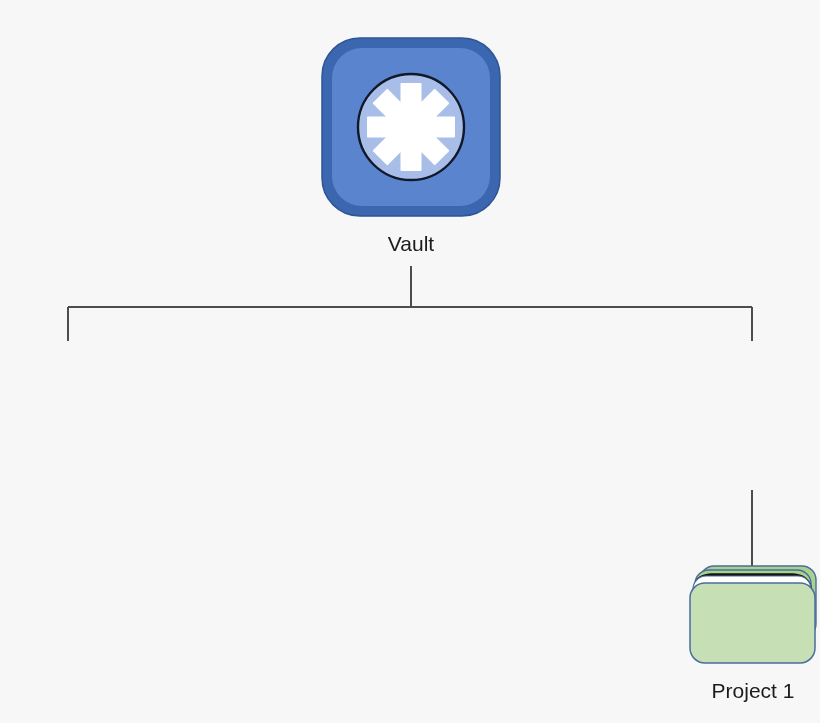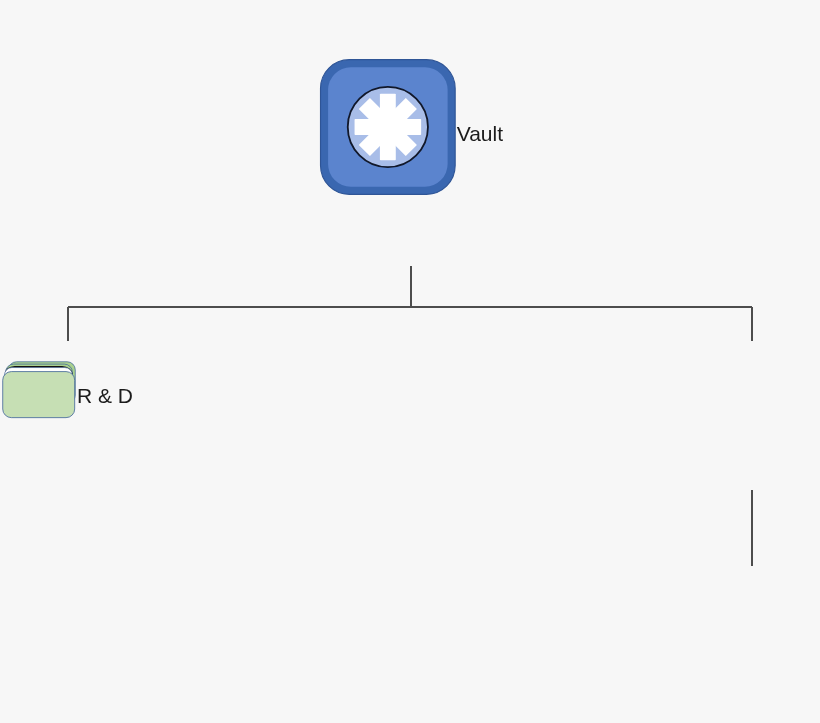--- a/index.html
+++ b/index.html
@@ -26,21 +26,21 @@
     position: absolute;
     left: 0;
     top: 0;
     width: 820px;
     height: 723px;
     pointer-events: none;
   }
   .node {
     position: absolute;
     display: flex;
-    flex-direction: row;
+    flex-direction: column;
     align-items: center;
   }
   .node-label {
     font-size: 21px;
     color: #1b1b1b;
     line-height: 1.1;
     white-space: nowrap;
     text-align: center;
     font-family: "Liberation Sans", sans-serif;
   }
@@ -117,31 +117,26 @@
       <g fill="#ffffff">
         <rect x="80.5" y="47" width="21" height="88" rx="1"></rect>
         <rect x="80.5" y="47" width="21" height="88" rx="1" transform="rotate(90 91 91)"></rect>
         <rect x="80.5" y="47" width="21" height="88" rx="1" transform="rotate(45 91 91)"></rect>
         <rect x="80.5" y="47" width="21" height="88" rx="1" transform="rotate(135 91 91)"></rect>
       </g>
     </svg>
     <div class="node-label">Vault</div>
   </div>
 
-  <div class="node folder-node" id="node-rd">
+
+
+  <div class="node folder-node" id="node-project1">
     <svg class="folder-icon" viewBox="0 0 132 104" xmlns="http://www.w3.org/2000/svg">
-
       <rect x="13" y="3" width="116" height="72" rx="14" ry="14" fill="#a9d18e" stroke="#4a6d9c" stroke-width="1.4"></rect>
-
       <rect x="8" y="7" width="116" height="72" rx="14" ry="14" fill="#a9d18e" stroke="#4a6d9c" stroke-width="1.4"></rect>
-
       <path d="M 9 22 Q 10 13 24 12 L 106 12 Q 120 13 123 24" fill="none" stroke="#14130f" stroke-width="3.4" stroke-linecap="round"></path>
-
       <rect x="6" y="13" width="118" height="64" rx="13" ry="13" fill="#ffffff" stroke="#4a6d9c" stroke-width="1.2"></rect>
-
       <rect x="3" y="20" width="125" height="80" rx="15" ry="15" fill="#c6dfb4" stroke="#4a6d9c" stroke-width="1.5"></rect>
     </svg>
-    <div class="node-label">R &amp; D</div>
+    <div class="node-label">Project 1</div>
   </div>
-
-
 
 </div>
 
 </body></html>

